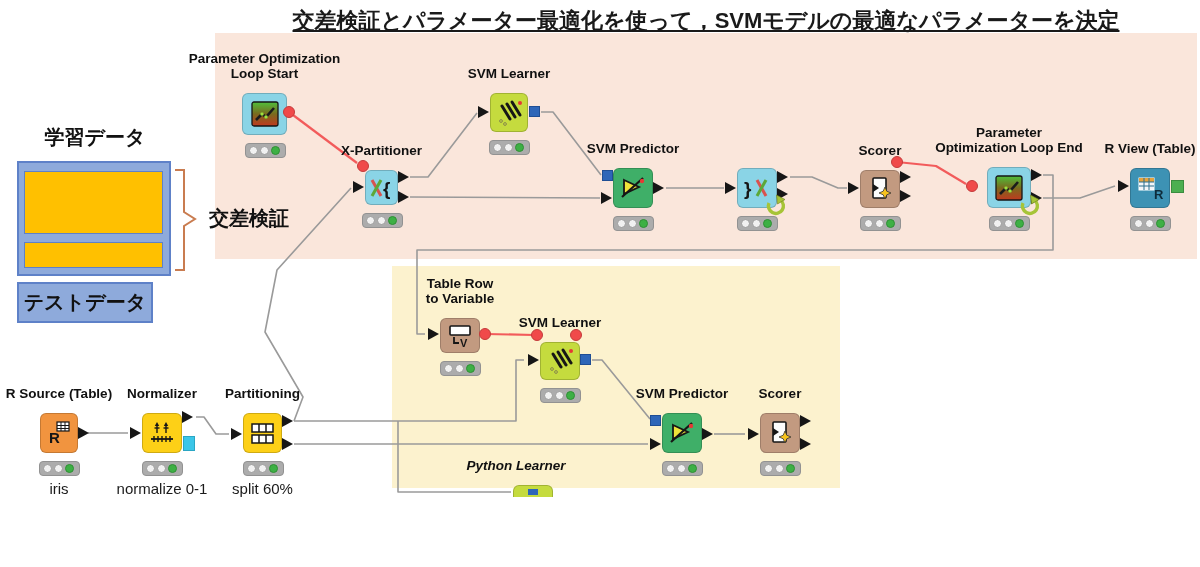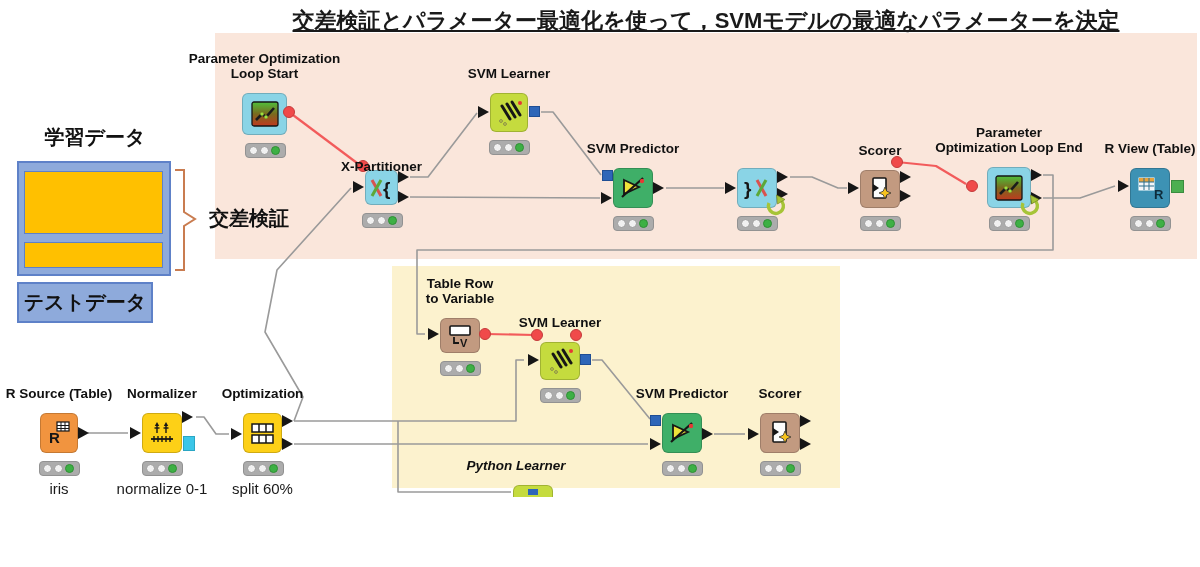--- a/index.html
+++ b/index.html
@@ -97,21 +97,21 @@
       <i class="g" style="background: rgb(61, 176, 68);"></i>
     </div>
     <div class="pdot" style="left: 283px; top: 106px; background: rgb(240, 74, 74);"></div>
     <div class="node" style="left: 365px; top: 170px; width: 33px; height: 35px; background: rgb(138, 212, 230);">
       <svg width="30" height="24">
       <line x1="5" y1="4" x2="14" y2="20" stroke="#D9534F" stroke-width="3"></line>
       <line x1="14" y1="4" x2="5" y2="20" stroke="#5CA838" stroke-width="3"></line>
       <text x="16" y="19" font-size="19" font-weight="bold" fill="#161616">{</text>
       </svg>
     </div>
-    <div class="node-label" style="left: 286.5px; top: 143px; margin-top: 16px;">X-Partitioner</div>
+    <div class="node-label" style="left: 286.5px; top: 143px;">X-Partitioner</div>
     <div class="tl" style="left: 361.5px; top: 213px;">
       <i></i>
       <i></i>
       <i class="g" style="background: rgb(61, 176, 68);"></i>
     </div>
     <div class="pa" style="left: 353px; top: 181px;"></div>
     <div class="pdot" style="left: 357px; top: 160px; background: rgb(240, 74, 74);"></div>
     <div class="pa" style="left: 398px; top: 171px;"></div>
     <div class="pa" style="left: 398px; top: 191px;"></div>
     <div class="node" style="left: 490px; top: 93px; width: 38px; height: 39px; background: rgb(197, 219, 62);">
@@ -365,21 +365,21 @@
       <g stroke="#161616" stroke-width="1.5" fill="#fff">
         <rect x="3" y="5" width="21" height="8"></rect>
           <line x1="10" y1="5" x2="10" y2="13"></line>
           <line x1="17" y1="5" x2="17" y2="13"></line>
         <rect x="3" y="16" width="21" height="8"></rect>
           <line x1="10" y1="16" x2="10" y2="24"></line>
           <line x1="17" y1="16" x2="17" y2="24"></line>
       </g>
       </svg>
     </div>
-    <div class="node-label" style="left: 167.5px; top: 386px;">Optimization</div>
+    <div class="node-label" style="left: 167.5px; top: 386px;">Partitioning</div>
     <div class="tl" style="left: 242.5px; top: 461px;">
       <i></i>
       <i></i>
       <i class="g" style="background: rgb(61, 176, 68);"></i>
     </div>
     <div class="sub-label" style="left: 197.5px; top: 480px;">split 60%</div>
     <div class="pa" style="left: 231px; top: 428px;"></div>
     <div class="pa" style="left: 282px; top: 415px;"></div>
     <div class="pa" style="left: 282px; top: 438px;"></div>
   </div>

